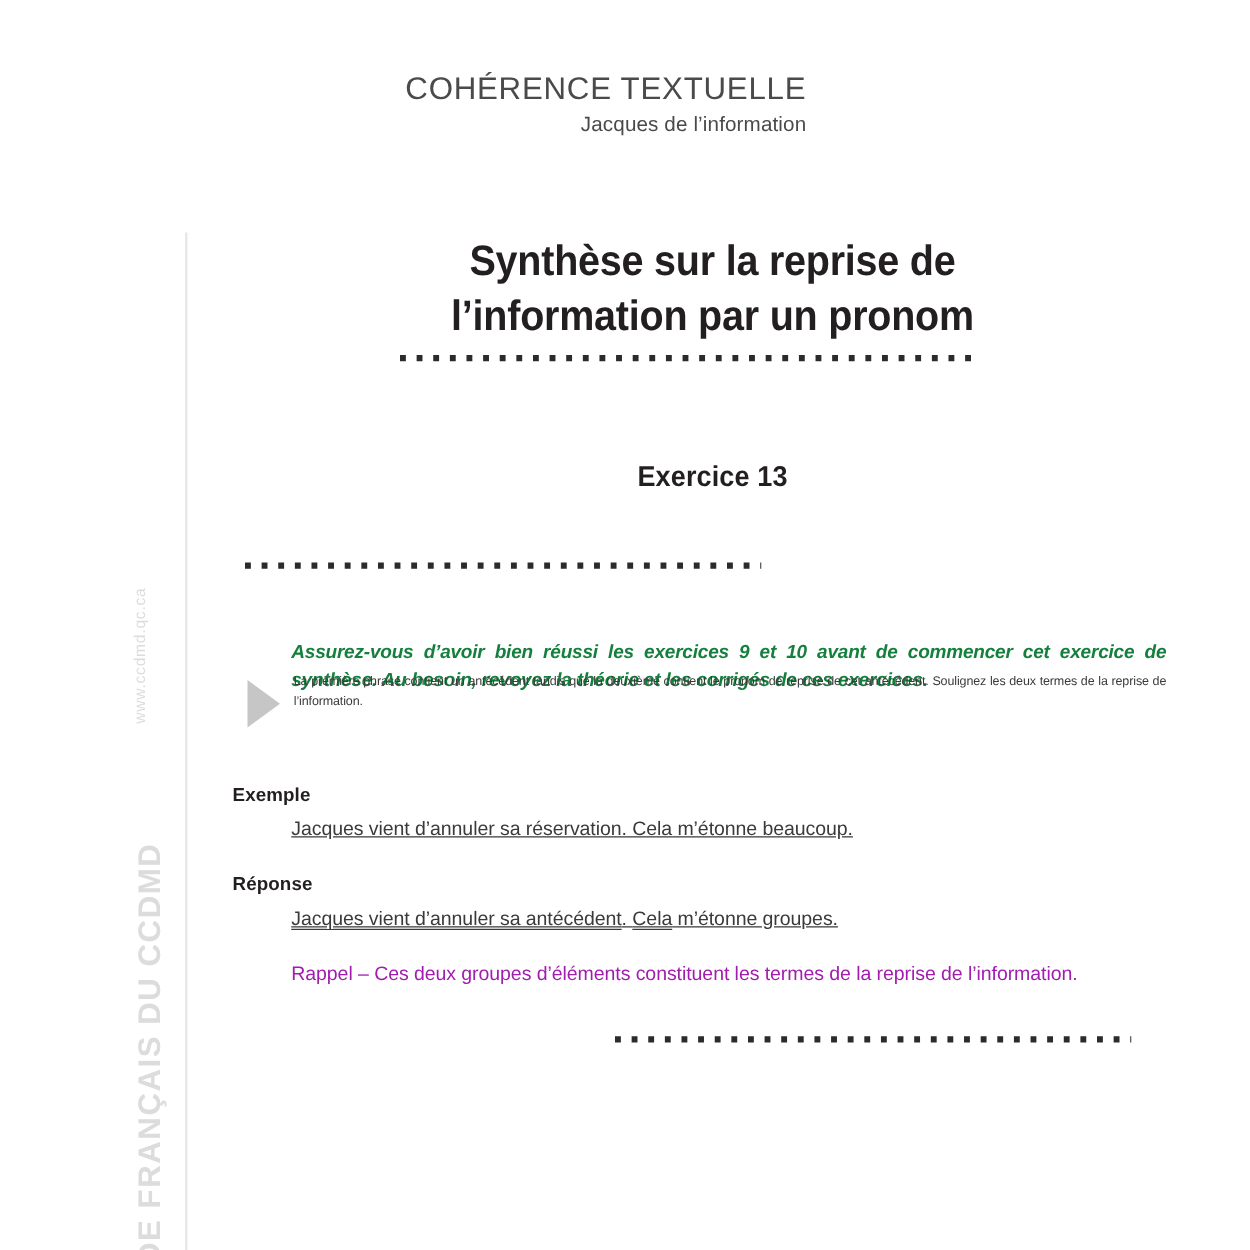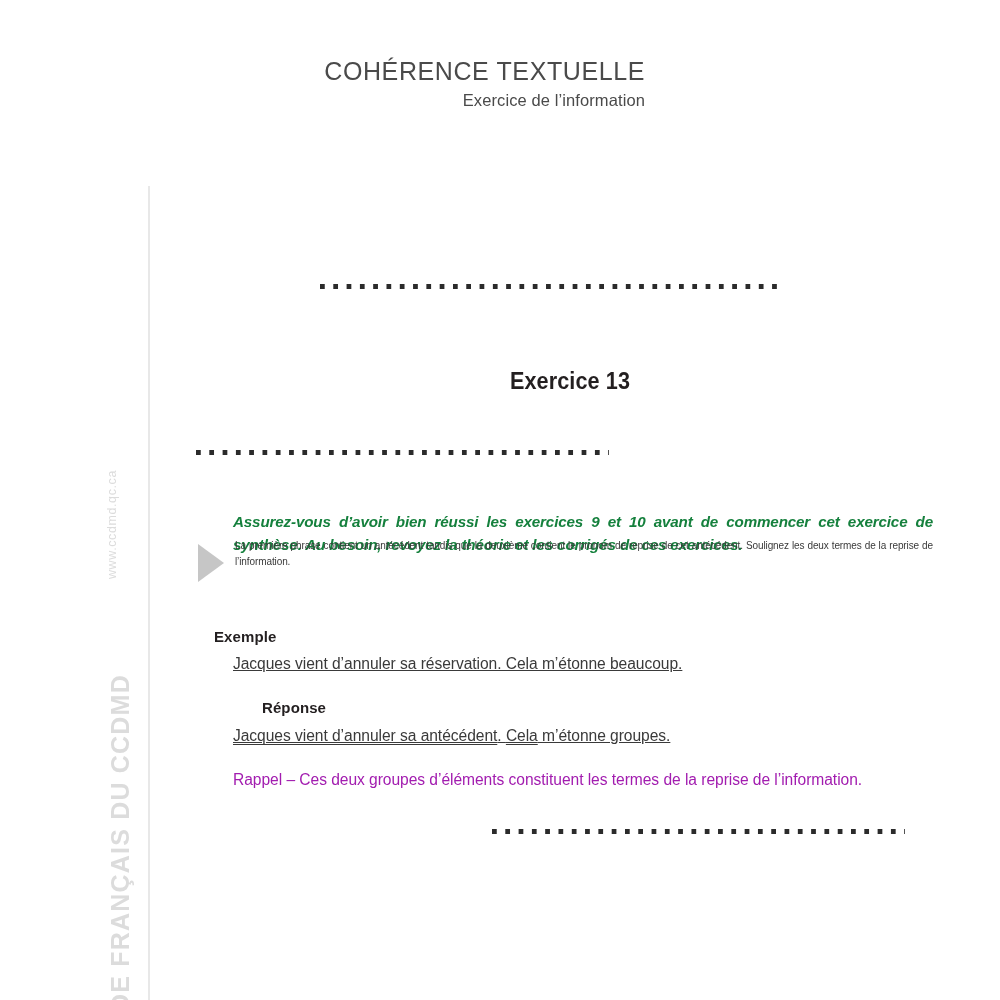--- a/index.html
+++ b/index.html
@@ -167,29 +167,29 @@
     font-family: "Liberation Sans", sans-serif;
     font-size: 10px;
     line-height: 1.56;
     color: #3a3a3a;
     text-align: justify;
     letter-spacing: -0.1px;
   }
 
   .label-head {
     position: absolute;
-    left: 214px;
+    left: 186px;
     font-family: "Liberation Sans", sans-serif;
     font-size: 15px;
     font-weight: 700;
     color: #231f20;
     letter-spacing: 0.1px;
   }
   .label-exemple { top: 628px; }
-  .label-reponse { top: 699px; margin-left: 48px; }
+  .label-reponse { top: 699px; }
 
   .body-line {
     position: absolute;
     left: 233px;
     font-family: "Liberation Sans", sans-serif;
     font-size: 15.6px;
     color: #3a3a3a;
     letter-spacing: -0.05px;
     text-decoration: underline;
   }
@@ -214,28 +214,34 @@
     letter-spacing: -0.05px;
   }
 </style>
 </head>
 <body>
 
 <div class="page">
 
   <div class="doc-header">
     <div class="h-main">COHÉRENCE TEXTUELLE</div>
-    <div class="h-sub">Exercice de l’information</div>
+    <div class="h-sub">Jacques de l’information</div>
   </div>
 
   <div class="left-rule"></div>
 
   <div class="sidebar-url">www.ccdmd.qc.ca</div>
   <div class="sidebar-title">DE FRANÇAIS DU CCDMD</div>
 
+  <div class="title-block">
+    <div class="main-title">
+      <span class="tline">Synthèse sur la reprise de</span>
+      <span class="tline">l’information par un pronom</span>
+    </div>
+  </div>
   <div class="dots dots-title"></div>
 
   <div class="exercise-heading">Exercice 13</div>
 
   <div class="dots dots-top"></div>
 
   <div class="italic-note">Assurez-vous d’avoir bien réussi les exercices 9 et 10 avant de commencer cet exercice de synthèse. Au besoin, revoyez la théorie et les corrigés de ces exercices.</div>
 
   <div class="task-row">
     <div class="task-marker"></div>

